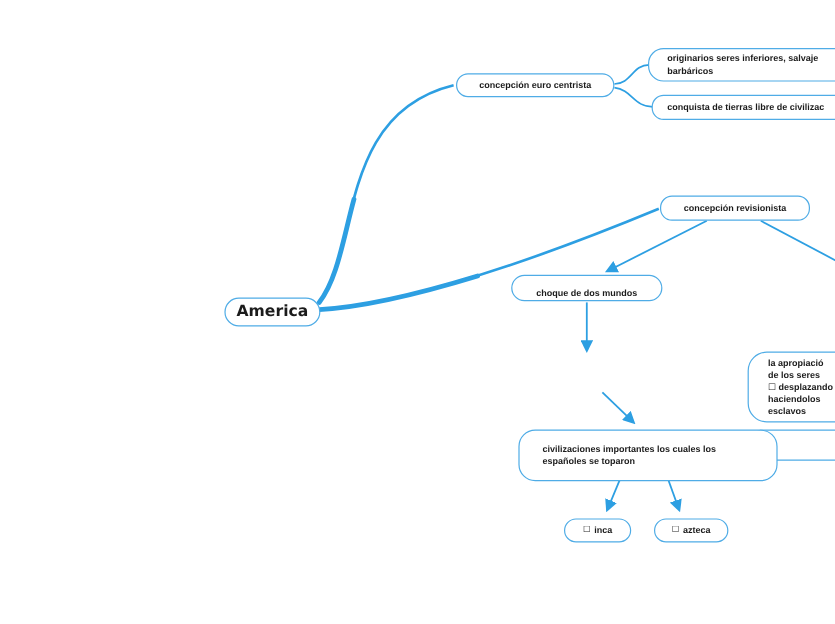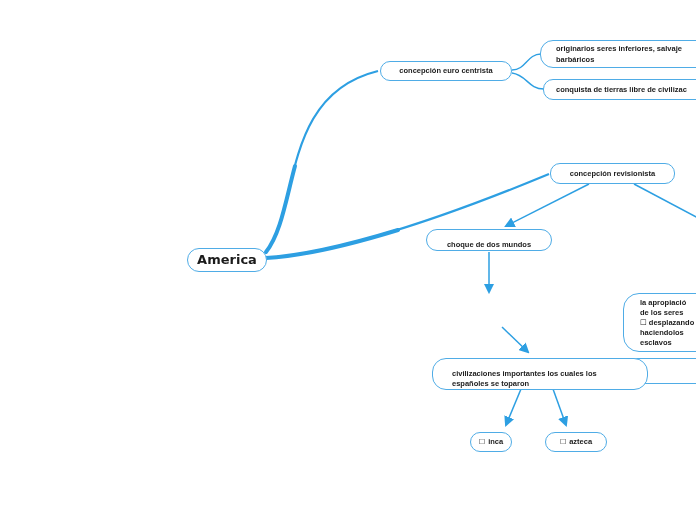--- a/index.html
+++ b/index.html
@@ -29,22 +29,22 @@
   #n-america{left:187px;top:248px;width:80px;height:24px;border-radius:12px;
              font-size:13px;font-family:"DejaVu Sans",sans-serif;}
   #n-euro{left:380px;top:61px;width:132px;height:20px;border-radius:10px;}
   #n-originarios{left:540px;top:40px;width:190px;height:28px;border-radius:13px;padding-left:15px;line-height:11px;}
   #n-conquista{left:543px;top:79px;width:180px;height:21px;border-radius:10px;padding-left:12px;}
   #n-revisionista{left:550px;top:163px;width:125px;height:21px;border-radius:10px;}
   #n-choque{left:426px;top:229px;width:126px;height:22px;border-radius:11px;align-items:flex-end;}
   #n-america-siempre{left:379px;top:296px;width:217px;height:30px;border-radius:14px;padding-left:20px;}
   #n-apropiacion{left:623px;top:293px;width:130px;height:59px;border-radius:16px;padding-left:16px;}
   #n-empty{left:623px;top:358px;width:120px;height:26px;border-radius:13px;}
-  #n-civilizaciones{left:432px;top:358px;width:216px;height:32px;border-radius:14px;padding-left:19px;align-items:flex-end;}
-  #n-inca{left:470px;top:432px;width:42px;height:20px;border-radius:10px;}
+  #n-civilizaciones{left:432px;top:358px;width:216px;height:43px;border-radius:14px;padding-left:19px;}
+  #n-inca{left:470px;top:432px;width:56px;height:20px;border-radius:10px;}
   #n-azteca{left:545px;top:432px;width:62px;height:20px;border-radius:10px;}
 </style>
 </head>
 <body>
 
 <div class="canvas">
 
   <svg class="wires" viewBox="0 0 696 520">
     <defs>
       <marker id="arrow" viewBox="0 0 10 10" refX="8" refY="5" markerWidth="7" markerHeight="7" orient="auto-start-reverse">

